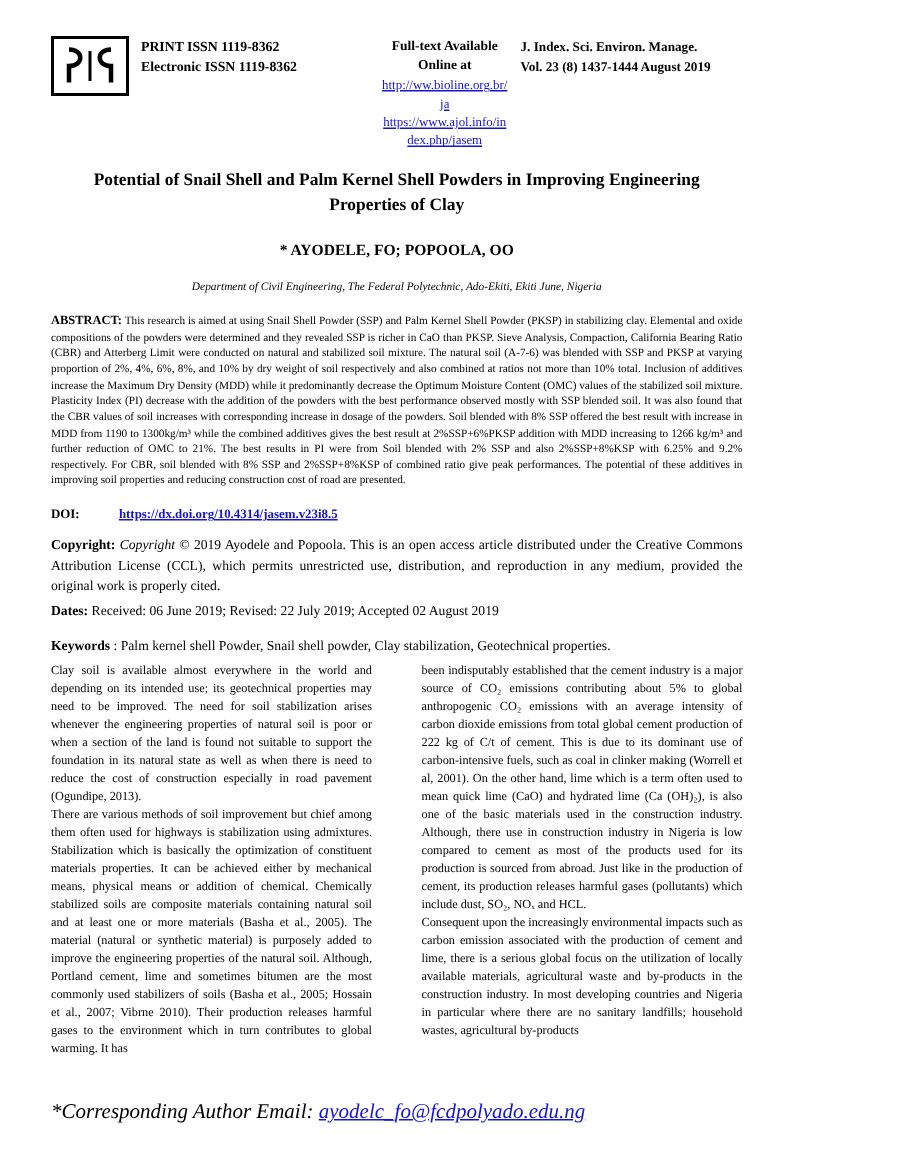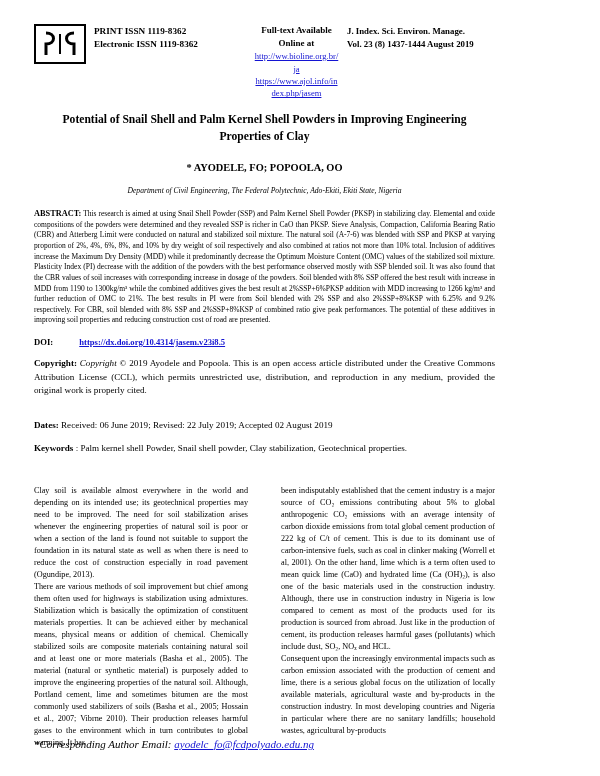--- a/index.html
+++ b/index.html
@@ -120,34 +120,34 @@
   .copyright {
     margin-top: 10px;
     font-size: 9.1px;
     line-height: 1.5;
     text-align: justify;
   }
   .copyright b { font-weight: bold; }
   .copyright i { font-style: italic; }
 
   .dates {
-    margin-top: 21px;
+    margin-top: 3px;
     font-size: 9.1px;
     line-height: 1.5;
   }
   .keywords {
     margin-top: 9px;
     font-size: 9.1px;
     line-height: 1.5;
   }
   .dates b, .keywords b { font-weight: bold; }
 
   
   .body-cols {
-    margin-top: 30px;
+    margin-top: 4px;
     display: flex;
     gap: 33px;
     font-size: 8.2px;
     line-height: 1.46;
     text-align: justify;
   }
   .col {
     flex: 1 1 0;
   }
   .col p {
@@ -156,21 +156,21 @@
   }
   .col p + p {
     margin-top: 0px;
   }
 
   
   .footer {
     position: absolute;
     left: 34px;
     bottom: 26px;
-    font-size: 11px;
+    font-size: 14px;
     font-style: italic;
   }
   .footer a {
     color: #1414d2;
     text-decoration: underline;
     font-style: italic;
   }
 </style>
 </head>
 <body>
@@ -197,21 +197,21 @@
     </div>
     <div class="right-block">
       <div>J. Index. Sci. Environ. Manage.</div>
       <div>Vol. 23 (8) 1437-1444 August 2019</div>
     </div>
   </div>
 
   <div class="title">Potential of Snail Shell and Palm Kernel Shell Powders in Improving Engineering Properties of Clay</div>
   <div class="authors">* AYODELE, FO; POPOOLA, OO</div>
   <div class="affil">
-    <div>Department of Civil Engineering, The Federal Polytechnic, Ado-Ekiti, Ekiti State, Nigeria</div>
+    <div>Department of Civil Engineering, The Federal Polytechnic, Ado-Ekiti, Ekiti June, Nigeria</div>
   </div>
 
   <div class="abstract">
     <b>ABSTRACT:</b><span> This research is aimed at using Snail Shell Powder (SSP) and Palm Kernel Shell Powder (PKSP) in stabilizing clay. Elemental and oxide compositions of the powders were determined and they revealed SSP is richer in CaO than PKSP. Sieve Analysis, Compaction, California Bearing Ratio (CBR) and Atterberg Limit were conducted on natural and stabilized soil mixture. The natural soil (A-7-6) was blended with SSP and PKSP at varying proportion of 2%, 4%, 6%, 8%, and 10% by dry weight of soil respectively and also combined at ratios not more than 10% total. Inclusion of additives increase the Maximum Dry Density (MDD) while it predominantly decrease the Optimum Moisture Content (OMC) values of the stabilized soil mixture. Plasticity Index (PI) decrease with the addition of the powders with the best performance observed mostly with SSP blended soil. It was also found that the CBR values of soil increases with corresponding increase in dosage of the powders. Soil blended with 8% SSP offered the best result with increase in MDD from 1190 to 1300kg/m³ while the combined additives gives the best result at 2%SSP+6%PKSP addition with MDD increasing to 1266 kg/m³ and further reduction of OMC to 21%. The best results in PI were from Soil blended with 2% SSP and also 2%SSP+8%KSP with 6.25% and 9.2% respectively. For CBR, soil blended with 8% SSP and 2%SSP+8%KSP of combined ratio give peak performances. The potential of these additives in improving soil properties and reducing construction cost of road are presented.</span>
   </div>
 
   <div class="doi">
     <span>DOI: </span><a href="#">https://dx.doi.org/10.4314/jasem.v23i8.5</a>
   </div>
 

